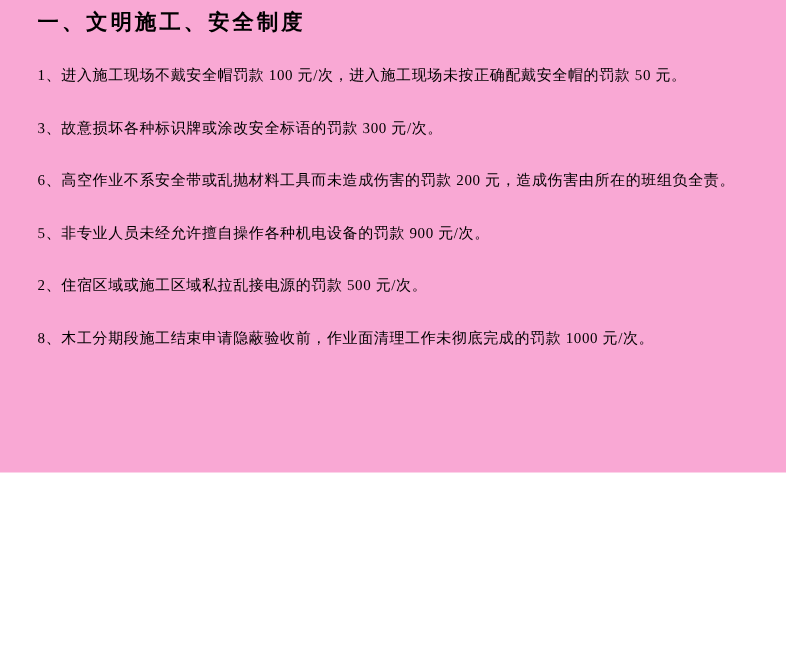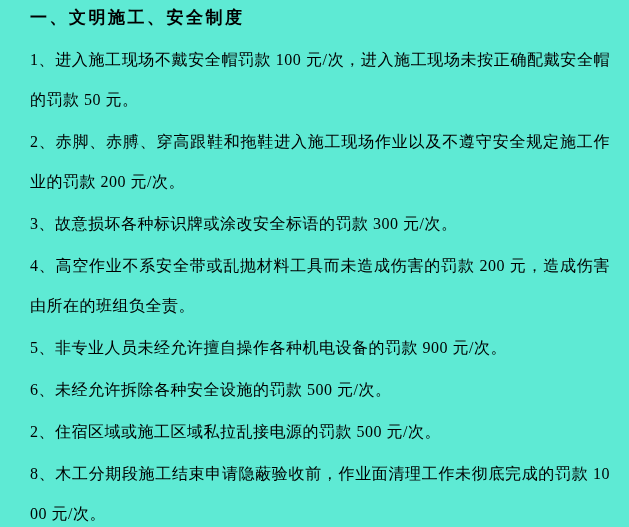--- a/index.html
+++ b/index.html
@@ -10,55 +10,53 @@
   body {
     width: 629px;
     height: 527px;
     overflow: hidden;
     font-family: "Liberation Serif", "DejaVu Serif", serif;
     color: #000000;
   }
   .page {
     box-sizing: border-box;
     width: 629px;
-    height: 527px;
+    height: 378px;
     padding: 5px 19px 0 30px;
-    background: #5eead4;
+    background: #f9a8d4;
   }
   .doc-title {
     font-size: 17px;
     font-weight: bold;
     letter-spacing: 2.5px;
     line-height: 26px;
     margin: 0 0 9px 0;
     text-align: left;
   }
   .reg-item {
-    font-size: 16px;
+    font-size: 12px;
     line-height: 40px;
     margin: 0 0 2px 0;
     text-align: justify;
     letter-spacing: 0.5px;
     word-break: break-all;
   }
 </style>
 </head>
 <body>
 
 <div class="page">
   <h1 class="doc-title">一、文明施工、安全制度</h1>
 
   <p class="reg-item">1、进入施工现场不戴安全帽罚款 100 元/次，进入施工现场未按正确配戴安全帽的罚款 50 元。</p>
 
-  <p class="reg-item">2、赤脚、赤膊、穿高跟鞋和拖鞋进入施工现场作业以及不遵守安全规定施工作业的罚款 200 元/次。</p>
 
   <p class="reg-item">3、故意损坏各种标识牌或涂改安全标语的罚款 300 元/次。</p>
 
-  <p class="reg-item">4、高空作业不系安全带或乱抛材料工具而未造成伤害的罚款 200 元，造成伤害由所在的班组负全责。</p>
+  <p class="reg-item">6、高空作业不系安全带或乱抛材料工具而未造成伤害的罚款 200 元，造成伤害由所在的班组负全责。</p>
 
   <p class="reg-item">5、非专业人员未经允许擅自操作各种机电设备的罚款 900 元/次。</p>
 
-  <p class="reg-item">6、未经允许拆除各种安全设施的罚款 500 元/次。</p>
 
   <p class="reg-item">2、住宿区域或施工区域私拉乱接电源的罚款 500 元/次。</p>
 
   <p class="reg-item">8、木工分期段施工结束申请隐蔽验收前，作业面清理工作未彻底完成的罚款 1000 元/次。</p>
 </div>
 
 </body></html>

